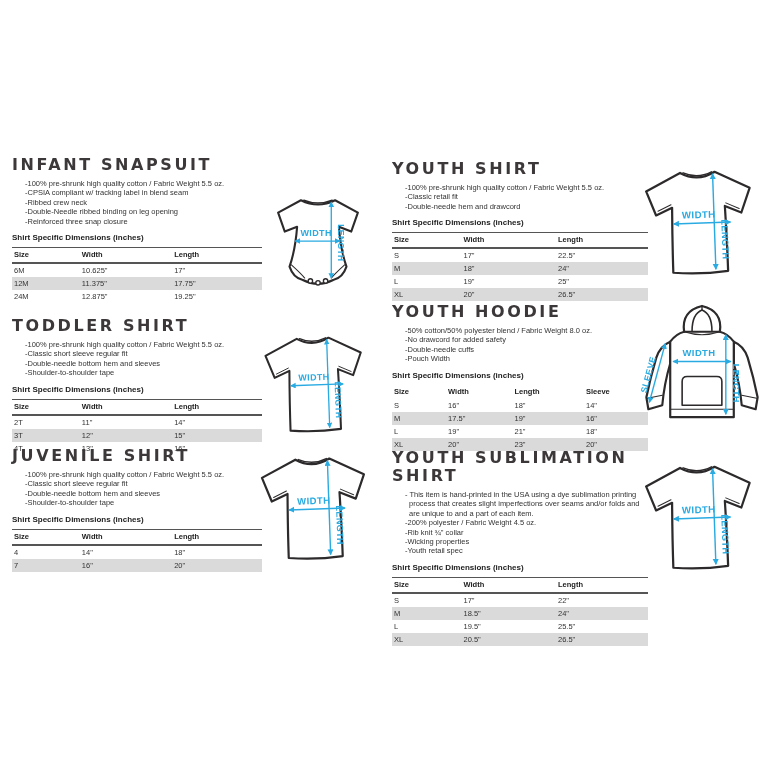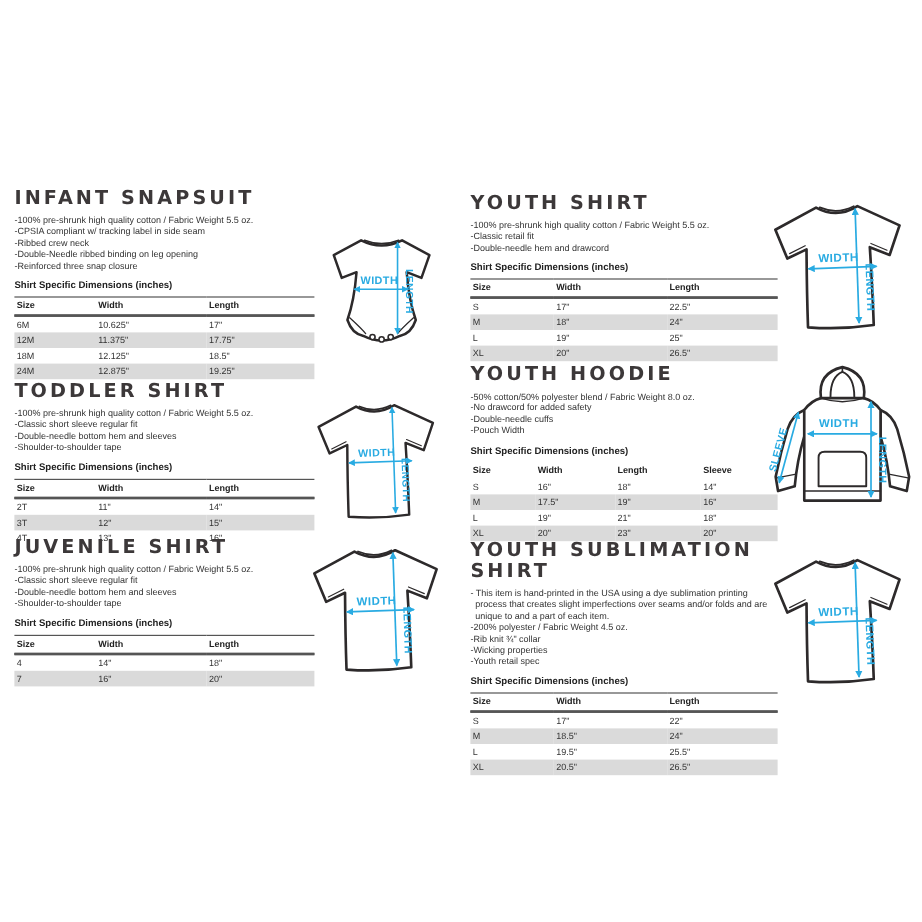--- a/index.html
+++ b/index.html
@@ -9,21 +9,21 @@
     -webkit-font-smoothing:antialiased;
   }
   .spec{position:absolute;}
   .spec h2{
     margin:0 0 5px 0;font-family:"DejaVu Sans", sans-serif;font-weight:700;
     font-size:16px;line-height:18px;letter-spacing:2.6px;color:#3c3839;
   }
   .bullets{margin:0 0 0 0;}
   .bullet{
     font-size:7.5px;line-height:9.4px;color:#333;
-    padding-left:4px;text-indent:-4px;
+    padding-left:4px;text-indent:-4px;margin-left:13px;
   }
   .dims-label{
     font-size:8px;font-weight:bold;color:#222;margin:7px 0 5px 0;
   }
   table.dims{
     border-collapse:collapse;width:100%;table-layout:fixed;
     font-size:7.5px;color:#333;
   }
   table.dims th{
     text-align:left;font-weight:bold;padding:2px 0 3px 2px;color:#222;
@@ -54,21 +54,21 @@
     <marker id="ah" markerWidth="7" markerHeight="7" refX="5.2" refY="3" orient="auto-start-reverse" markerUnits="userSpaceOnUse">
       <path d="M0,0 L6,3 L0,6 Z" fill="#29ABE2"></path>
     </marker>
   </defs>
 </svg>
 
 <section class="spec" style="left:12px;top:156px;width:250px;">
   <h2>INFANT SNAPSUIT</h2>
   <div class="bullets">
       <div class="bullet">-100% pre-shrunk high quality cotton / Fabric Weight 5.5 oz.</div>
-      <div class="bullet">-CPSIA compliant w/ tracking label in side seam</div>
+      <div class="bullet">-CPSIA compliant w/ tracking label in blend seam</div>
       <div class="bullet">-Ribbed crew neck</div>
       <div class="bullet">-Double-Needle ribbed binding on leg opening</div>
       <div class="bullet">-Reinforced three snap closure</div>
     </div>
   <div class="dims-label">Shirt Specific Dimensions (inches)</div>
   <table class="dims cols3">
       <thead>
         <tr>
           <th>Size</th>
           <th>Width</th>
@@ -78,25 +78,20 @@
       <tbody>
         <tr>
           <td>6M</td>
           <td>10.625"</td>
           <td>17"</td>
         </tr>
         <tr>
           <td>12M</td>
           <td>11.375"</td>
           <td>17.75"</td>
-        </tr>
-        <tr>
-          <td>18M</td>
-          <td>12.125"</td>
-          <td>18.5"</td>
         </tr>
         <tr>
           <td>24M</td>
           <td>12.875"</td>
           <td>19.25"</td>
         </tr>
       </tbody>
     </table>
 </section>
 

